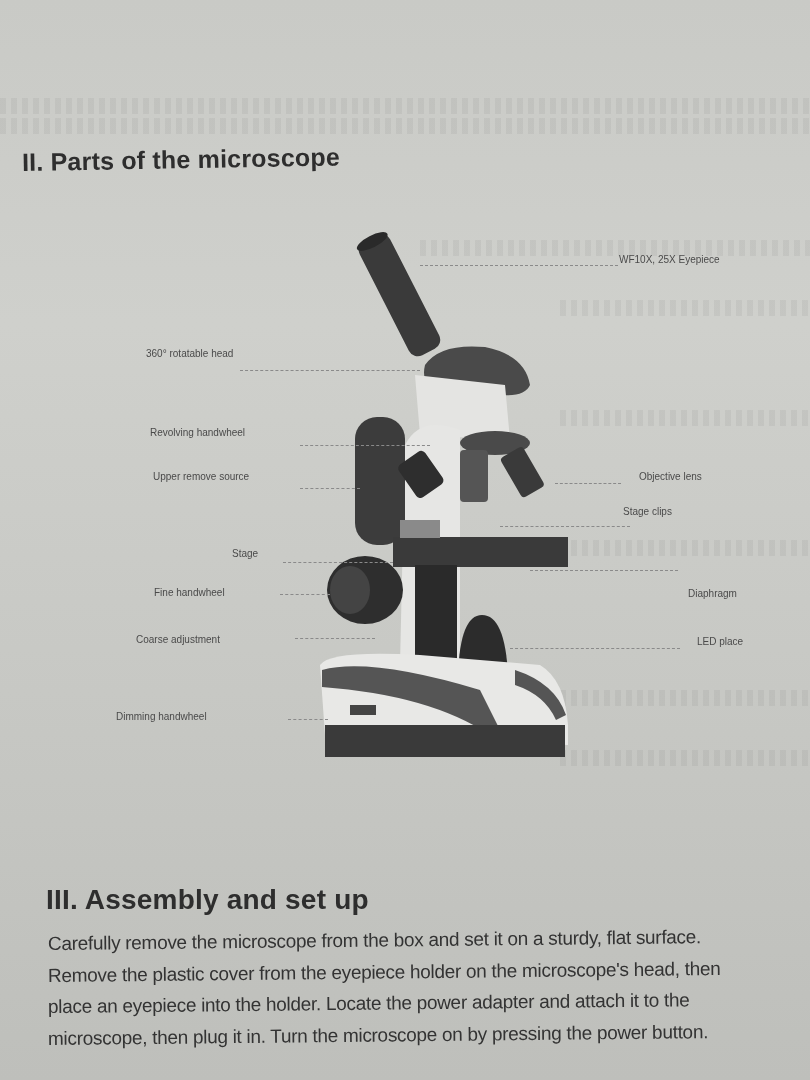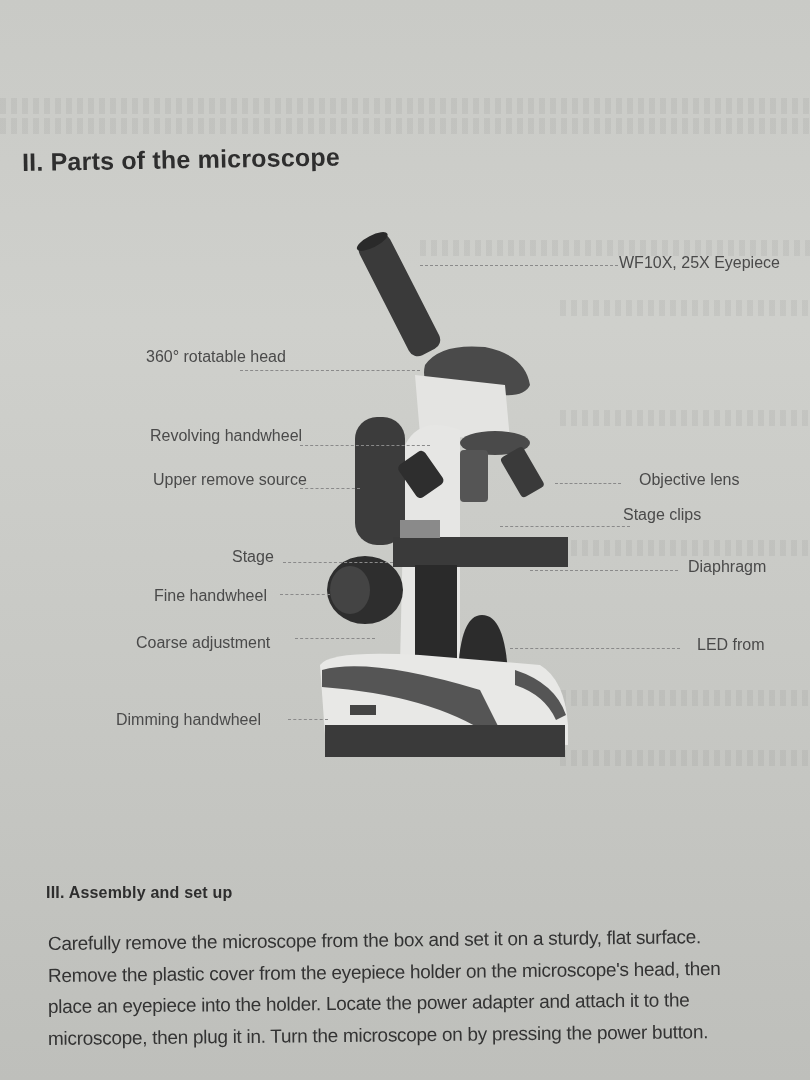--- a/index.html
+++ b/index.html
@@ -6,22 +6,22 @@
   body {
     width: 810px; height: 1080px; overflow: hidden; position: relative;
     background: linear-gradient(180deg, #c9cac6 0%, #cfd0cc 30%, #c8c9c5 60%, #bebfbb 100%);
     font-family: "Liberation Sans", sans-serif;
     color: #3a3a3a;
   }
   .bleed { position: absolute; left: 0; width: 810px; height: 16px; opacity: 0.08;
     background: repeating-linear-gradient(90deg, #555 0 6px, transparent 6px 11px); }
   .heading { position: absolute; font-weight: bold; color: #2e2e2e; letter-spacing: 0.2px; }
   #h2 { left: 22px; top: 148px; font-size: 25px; transform: rotate(-1deg); transform-origin: left; }
-  #h3 { left: 46px; top: 884px; font-size: 16px; }
-  .label { position: absolute; font-size: 16px; color: #4a4a4a; white-space: nowrap; }
+  #h3 { left: 46px; top: 884px; font-size: 28px; }
+  .label { position: absolute; font-size: 10px; color: #4a4a4a; white-space: nowrap; }
   .leader { position: absolute; height: 0; border-top: 1px dashed #8a8a8a; }
   .body-text { position: absolute; left: 48px; top: 924px; width: 770px; font-size: 19px; line-height: 31.5px; color: #333; letter-spacing: -0.3px; }
   .body-text p { margin: 0; white-space: nowrap; }
   #scope { position: absolute; left: 310px; top: 225px; width: 270px; height: 555px; }
 </style>
 </head>
 <body>
 
 <div class="bleed" style="top:98px"></div>
 <div class="bleed" style="top:118px"></div>
@@ -84,30 +84,30 @@
 <div class="leader" style="left:555px; top:483px; width:66px"></div>
 <div class="label" style="left:639px; top:471px">Objective lens</div>
 
 <div class="label" style="left:623px; top:506px">Stage clips</div>
 <div class="leader" style="left:500px; top:526px; width:130px"></div>
 
 <div class="label" style="left:232px; top:548px">Stage</div>
 <div class="leader" style="left:283px; top:562px; width:110px"></div>
 
 <div class="leader" style="left:530px; top:570px; width:148px"></div>
-<div class="label" style="left:688px; top:558px">Diaphragm</div>
+<div class="label" style="left:688px; top:588px">Diaphragm</div>
 
 <div class="label" style="left:154px; top:587px">Fine handwheel</div>
 <div class="leader" style="left:280px; top:594px; width:50px"></div>
 
 <div class="label" style="left:136px; top:634px">Coarse adjustment</div>
 <div class="leader" style="left:295px; top:638px; width:80px"></div>
 
 <div class="leader" style="left:510px; top:648px; width:170px"></div>
-<div class="label" style="left:697px; top:636px">LED from</div>
+<div class="label" style="left:697px; top:636px">LED place</div>
 
 <div class="label" style="left:116px; top:711px">Dimming handwheel</div>
 <div class="leader" style="left:288px; top:719px; width:40px"></div>
 
 <div id="h3" class="heading">III. Assembly and set up</div>
 
 <div class="body-text">
   <p style="transform:rotate(-0.6deg)">Carefully remove the microscope from the box and set it on a sturdy, flat surface.</p>
   <p style="transform:rotate(-0.6deg)">Remove the plastic cover from the eyepiece holder on the microscope's head, then</p>
   <p style="transform:rotate(-0.6deg)">place an eyepiece into the holder. Locate the power adapter and attach it to the</p>

